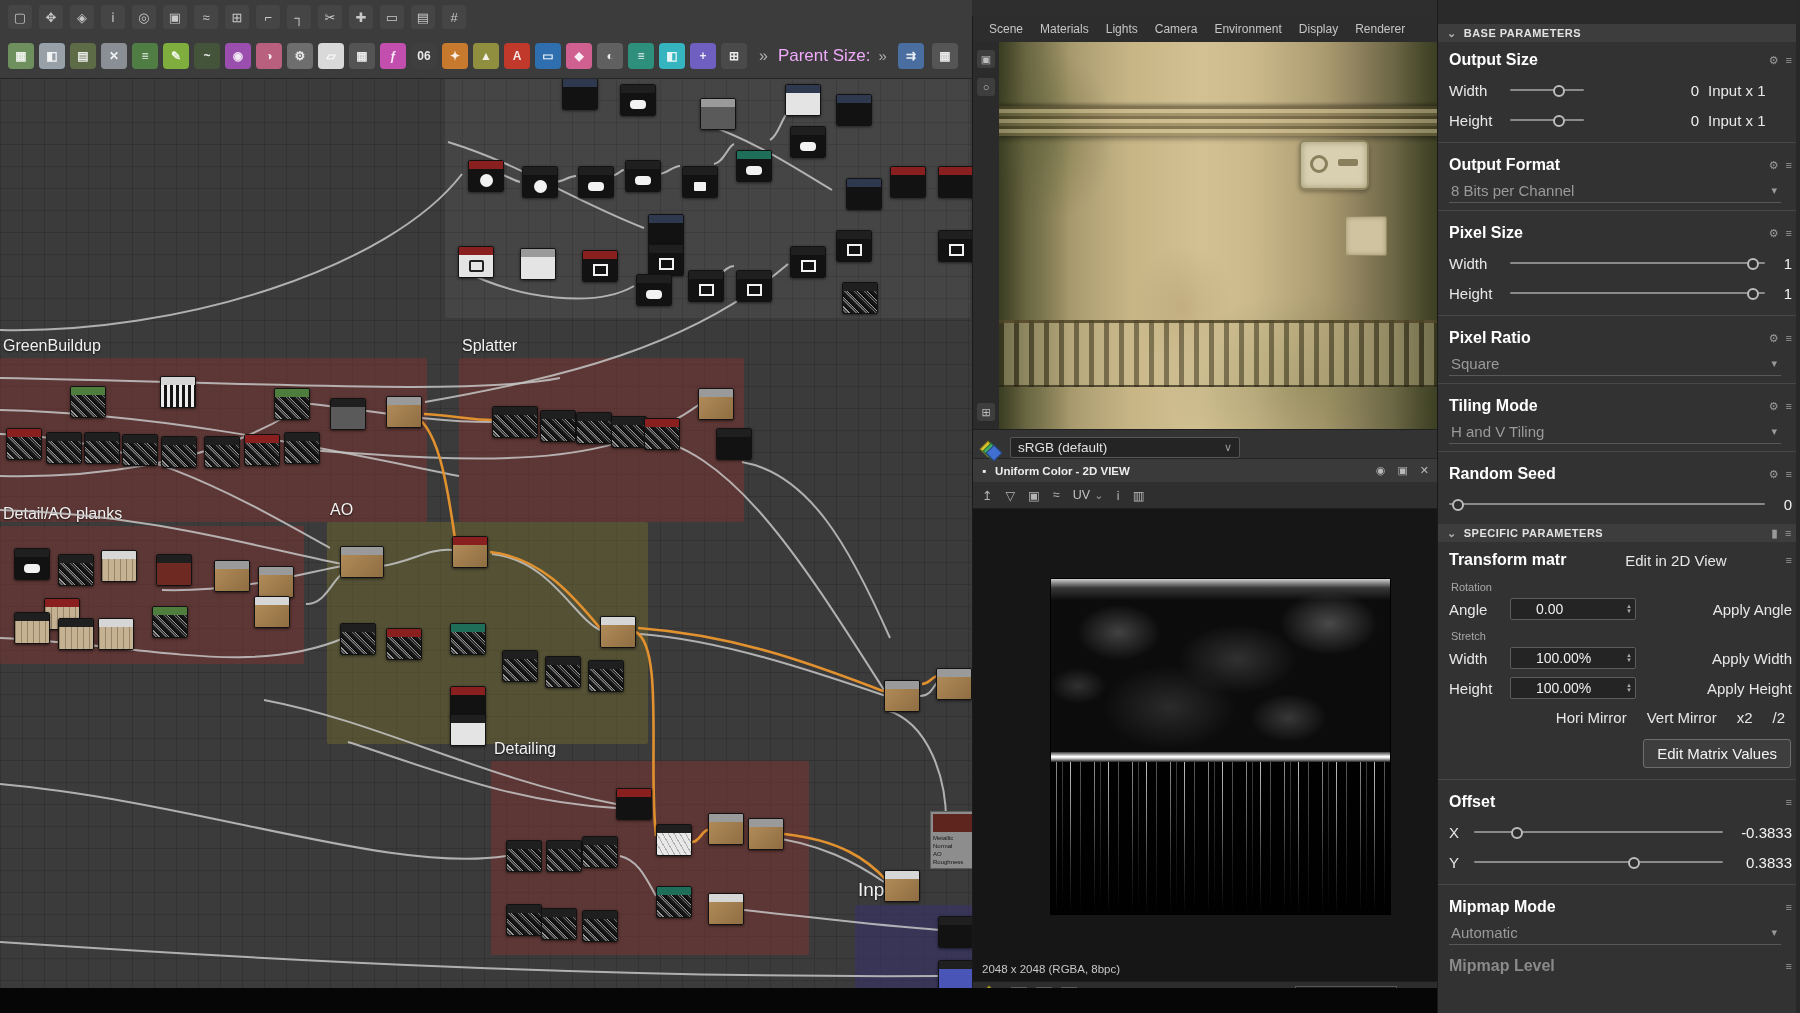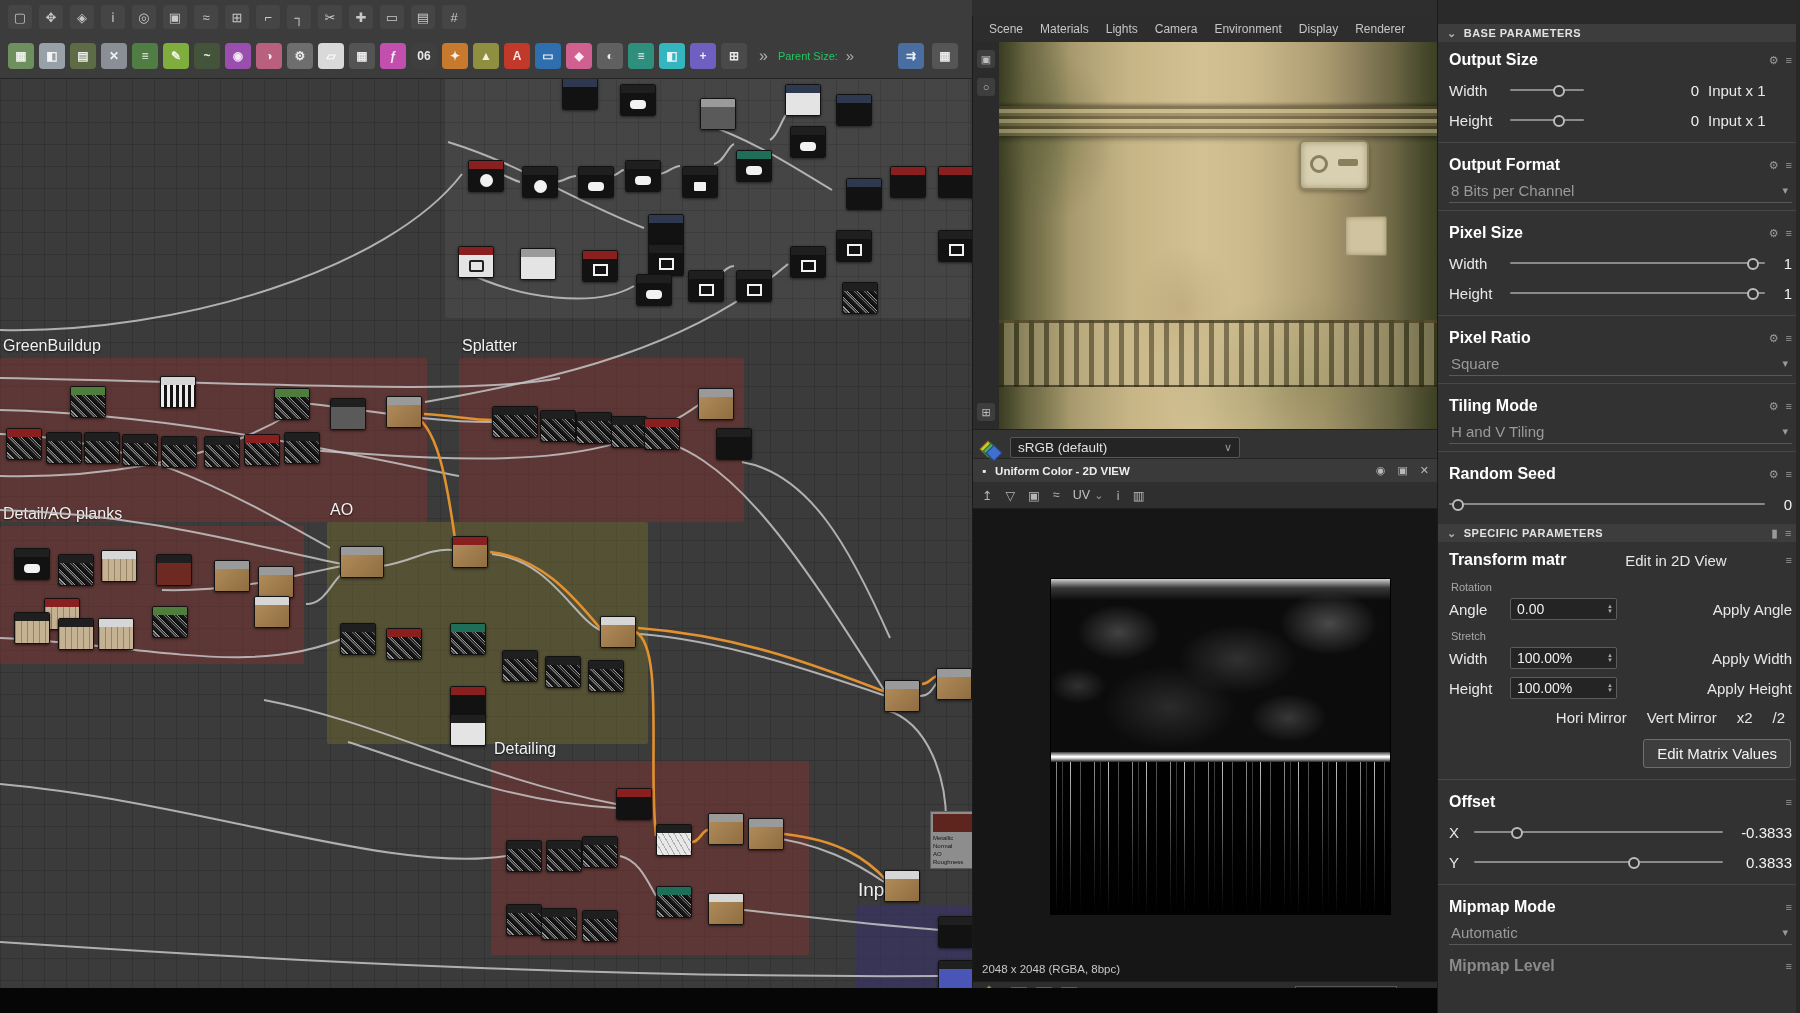--- a/index.html
+++ b/index.html
@@ -11,21 +11,21 @@
   #toolbar{position:absolute;left:0;top:0;width:972px;height:78px;background:#3c3c3c;
            border-bottom:1px solid #262626;z-index:8;}
   .tb-row{display:flex;align-items:center;height:34px;padding-left:8px;gap:7px;}
   #tb-row2{height:43px;gap:0;}
   #tb-row2-icons{display:flex;gap:5px;}
   .tbi{width:24px;height:24px;display:flex;align-items:center;justify-content:center;
        color:#c9c9c9;font-size:13px;background:#454545;border-radius:3px;}
   .tbi2{width:26px;height:26px;border-radius:4px;display:flex;align-items:center;justify-content:center;
         font-size:12px;color:rgba(255,255,255,.88);font-weight:bold;}
   .overflow-chev{color:#b0b0b0;font-size:16px;margin:0 10px 0 12px;}
-  .parent-size{color:#22c55e;font-size:11px;}
+  .parent-size{color:#f0abfc;font-size:17px;}
   .parent-chev{color:#b0b0b0;font-size:15px;margin-left:8px;}
   #tb-end{margin-left:auto;display:flex;gap:8px;margin-right:14px;}
 
   #graph{position:absolute;left:0;top:78px;width:972px;height:910px;background:#3b3b3b;overflow:hidden;
     background-image:linear-gradient(rgba(0,0,0,.13) 1px,transparent 1px),
                      linear-gradient(90deg,rgba(0,0,0,.13) 1px,transparent 1px);
     background-size:22px 22px;}
   .frame{position:absolute;border-radius:2px;}
   .frame-label{position:absolute;top:-21px;left:3px;color:#f2f2f2;font-size:16px;white-space:nowrap;
                text-shadow:0 1px 2px rgba(0,0,0,.7);}
@@ -146,26 +146,26 @@
   .row-icons{margin-left:auto;display:flex;gap:7px;color:#9a9a9a;font-size:11px;align-items:center;}
   .ric{cursor:default;}
   .p-label{white-space:nowrap;}
   .w52{width:52px;flex:0 0 52px;}
   .slider{position:relative;height:2px;background:#8a8a8a;border-radius:1px;}
   .slider.grow{flex:1;}
   .knob{position:absolute;top:-4.5px;width:8px;height:8px;border-radius:50%;background:#2e2e2e;border:2px solid #bcbcbc;}
   .p-val{margin-left:auto;min-width:18px;text-align:right;color:#f2f2f2;white-space:nowrap;}
   .p-val.w60{min-width:60px;}
   .p-mode{width:84px;flex:0 0 84px;text-align:left;color:#e8e8e8;white-space:nowrap;overflow:hidden;}
-  .p-drop{display:flex;align-items:center;justify-content:space-between;margin:0 9px 6px 11px;
+  .p-drop{display:flex;align-items:center;justify-content:space-between;margin:0 20px 6px 11px;
           padding:2px 4px 3px 2px;border-bottom:1px solid #585858;color:#9a9a9a;font-size:15px;}
   .divider{height:1px;background:#474747;margin:7px 0;}
   .sub-label{font-size:11px;color:#a8a8a8;margin:6px 0 1px 13px;}
   .spin-box{display:flex;align-items:center;background:#242424;border:1px solid #5c5c5c;border-radius:2px;
-            height:20px;padding:0 3px 0 6px;font-size:14px;color:#f0f0f0;min-width:96px;justify-content:space-between;}
+            height:20px;padding:0 3px 0 25px;font-size:14px;color:#f0f0f0;min-width:96px;justify-content:space-between;}
   .spin-arrows{display:flex;flex-direction:column;font-size:6px;line-height:5px;color:#a8a8a8;margin-left:7px;}
   .apply{margin-left:auto;color:#e6e6e6;white-space:nowrap;}
   .btn-row{display:flex;justify-content:flex-end;gap:24px;padding:3px 16px;font-size:15px;color:#e6e6e6;min-height:22px;align-items:center;}
   .matrix-row{display:flex;justify-content:flex-end;padding:8px 10px 4px;}
   .matrix-btn{background:#3e3e3e;border:1px solid #6e6e6e;border-radius:3px;padding:5px 13px;font-size:15px;color:#f2f2f2;text-align:right;}
   .dim{color:#8a8a8a;}
   #right-scroll{position:absolute;right:0;top:0;bottom:0;width:5px;background:#282828;}
 </style>
 </head>
 <body>

